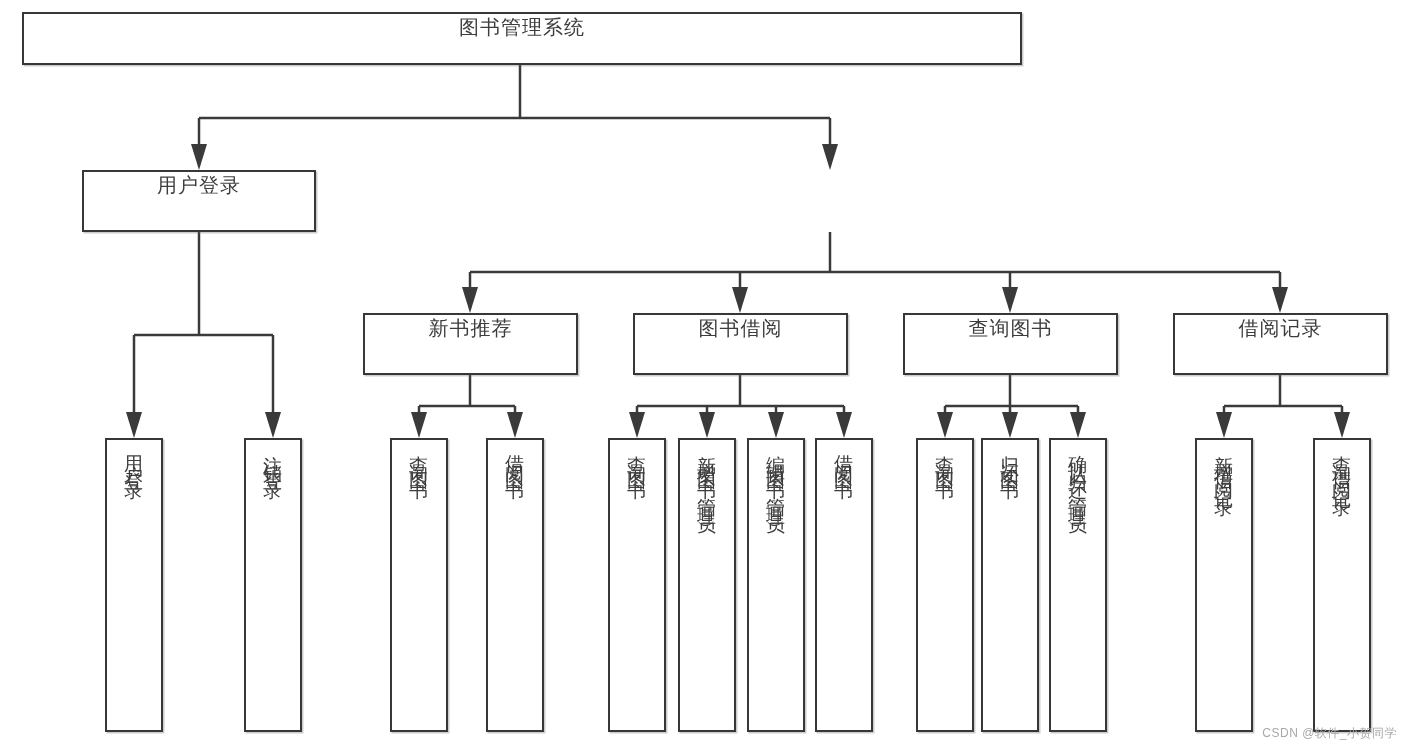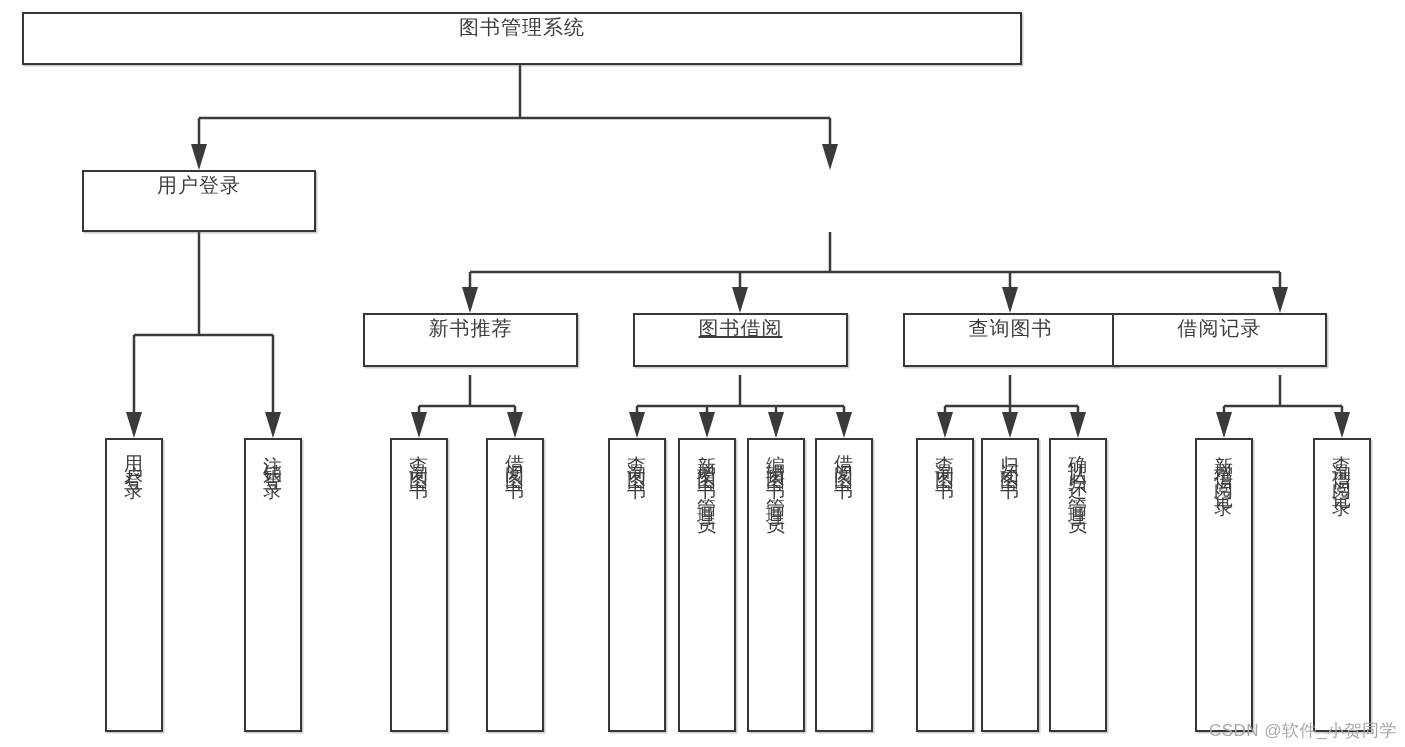--- a/index.html
+++ b/index.html
@@ -43,50 +43,50 @@
     writing-mode: vertical-rl;
     text-orientation: mixed;
     font-size: 19px;
     line-height: 1;
     letter-spacing: 0.45em;
     white-space: nowrap;
   }
   
   .root   { left: 22px;  top: 12px;  width: 1000px; height: 53px; }
   .lvl2   { top: 170px; width: 234px; height: 62px; }
-  .lvl3   { top: 313px; width: 215px; height: 54px; }
+  .lvl3   { top: 313px; width: 215px; height: 62px; }
   .leaf   { top: 438px; width: 58px;  height: 294px; }
 
   .n-user-login      { left: 82px;  }
   .n-book-mgmt       { left: 713px; }
 
   .n-recommend       { left: 363px; }
-  .n-borrowing       { left: 633px; text-decoration: underline; }
+  .n-borrowing       { left: 633px; }
   .n-current         { left: 903px; }
-  .n-records         { left: 1112px; }
+  .n-records         { left: 1173px; }
 
   .leaf-a1 { left: 105px;  }
   .leaf-a2 { left: 244px;  }
   .leaf-b1 { left: 390px;  }
   .leaf-b2 { left: 486px;  }
   .leaf-c1 { left: 608px;  }
   .leaf-c2 { left: 678px;  }
   .leaf-c3 { left: 747px;  }
   .leaf-c4 { left: 815px;  }
   .leaf-d1 { left: 916px;  }
   .leaf-d2 { left: 981px;  }
   .leaf-d3 { left: 1049px; }
   .leaf-e1 { left: 1195px; }
   .leaf-e2 { left: 1313px; }
 
   .watermark {
     position: absolute;
     right: 8px;
     bottom: 5px;
-    font-size: 17px;
+    font-size: 12px;
     color: #a8a8a8;
     letter-spacing: 0.5px;
     z-index: 3;
     white-space: nowrap;
   }
 </style>
 </head>
 <body>
 
 <div class="stage">

